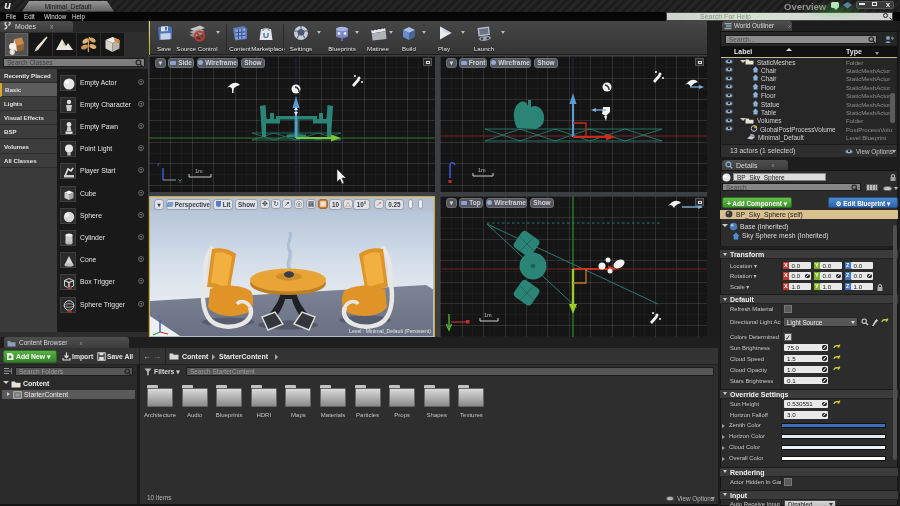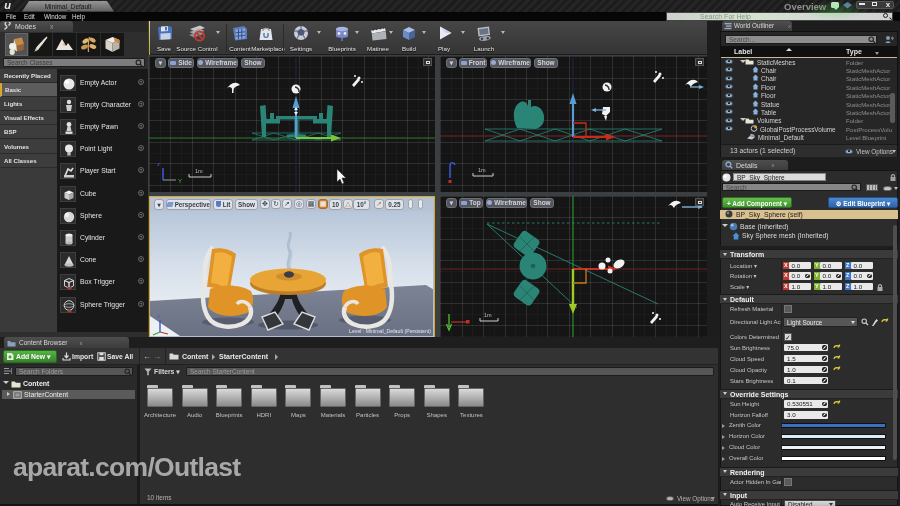--- a/index.html
+++ b/index.html
@@ -897,14 +897,13 @@
     <div class="flab" style="left:416.8px;top:412px;">Shapes</div>
   <div class="folder" style="left:458.4px;top:388px;"></div>
     <div class="flab" style="left:451.4px;top:412px;">Textures</div>
   <div class="abs" style="left:147px;top:494px;color:#b4b4b4;font-size:6.5px;">10 items</div>
   <div class="abs oeye" style="left:666px;top:496px;background:#b8b8b8;border-color:#555;"></div>
   <div class="abs" style="left:677px;top:494.5px;color:#b4b4b4;font-size:6.3px;">View Options</div>
   <div class="abs" style="left:711px;top:497px;width:0;height:0;border-left:2.5px solid transparent;border-right:2.5px solid transparent;border-top:3px solid #999;"></div>
 
   <div class="abs" style="left:0;top:503.5px;width:718px;height:2.5px;background:#141414;"></div>
 
-  <div class="abs" style="left:13px;top:452px;color:rgba(195,195,195,0.82);font-size:26.5px;font-weight:bold;letter-spacing:-0.7px;z-index:50;">aparat.com/Outlast</div>
 </div>
 
 </body></html>

